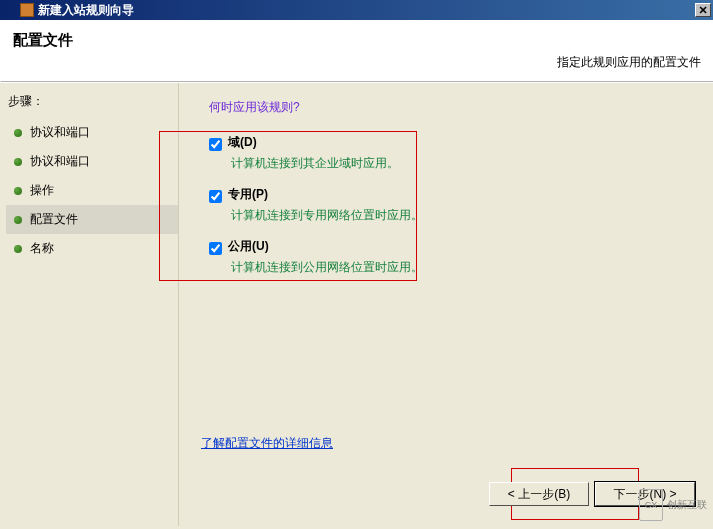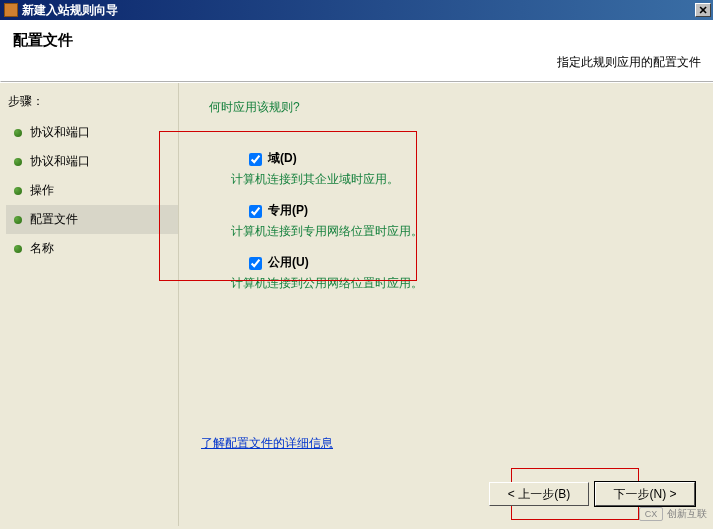--- a/index.html
+++ b/index.html
@@ -13,21 +13,21 @@
     height: 529px;
     overflow: hidden;
     position: relative;
   }
   .titlebar {
     background: linear-gradient(to right, #0a246a, #3a6ea5);
     color: #fff;
     height: 20px;
     display: flex;
     align-items: center;
-    padding: 0 2px 0 4px;
+    padding: 0 2px 0 20px;
     font-size: 12px;
   }
   .titlebar .app-icon {
     width: 14px; height: 14px;
     background: #d08030;
     margin-right: 4px;
     border: 1px solid #8a5010;
   }
   .titlebar .title-text { flex: 1; font-weight: bold; }
   .titlebar .close-btn {
@@ -96,28 +96,27 @@
     background: #d8d6c8;
   }
   .main-pane {
     flex: 1;
     position: relative;
     padding: 16px 20px 8px 30px;
     border-left: 1px solid #d0cdb8;
   }
   .question {
     font-size: 12px;
-    color: #15803d;
-    margin-bottom: 34px;
+    color: #6d28d9;
+    margin-bottom: 18px;
   }
   .chk-row {
     display: flex;
-    align-items: center;
+    align-items: flex-end;
     margin-bottom: 4px;
-    margin-left: 40px;
   }
   .chk-row input[type=checkbox] {
     margin: 1px 6px 0 0;
   }
   .chk-label {
     font-weight: bold;
     font-size: 12px;
   }
   .chk-desc {
     font-size: 12px;
@@ -179,21 +178,21 @@
     right: 6px;
     bottom: 8px;
     display: flex;
     align-items: center;
     gap: 4px;
     color: #808080;
     font-size: 10px;
     pointer-events: none;
   }
   .watermark .wm-icon {
-    width: 24px; height: 14px;
+    width: 24px; height: 32px;
     border: 1px solid #b0b0b0;
     border-radius: 2px;
     display: flex; align-items: center; justify-content: center;
     font-size: 9px;
     color: #888;
   }
 </style>
 </head>
 <body>
 

